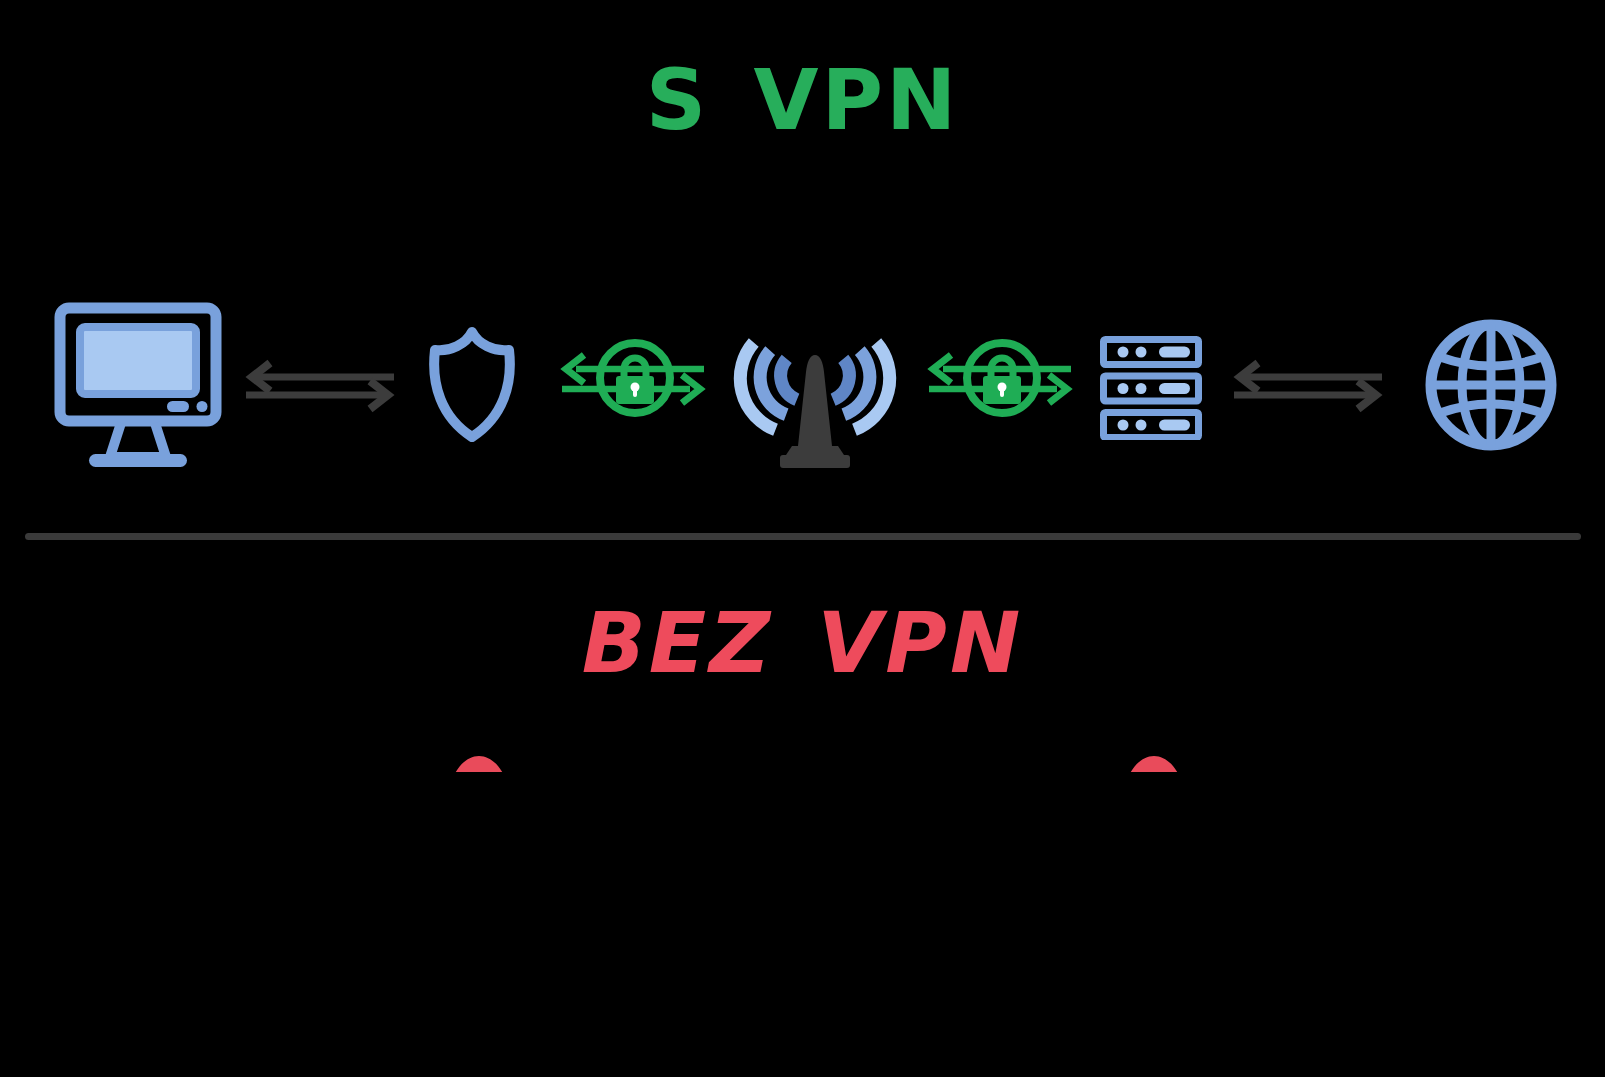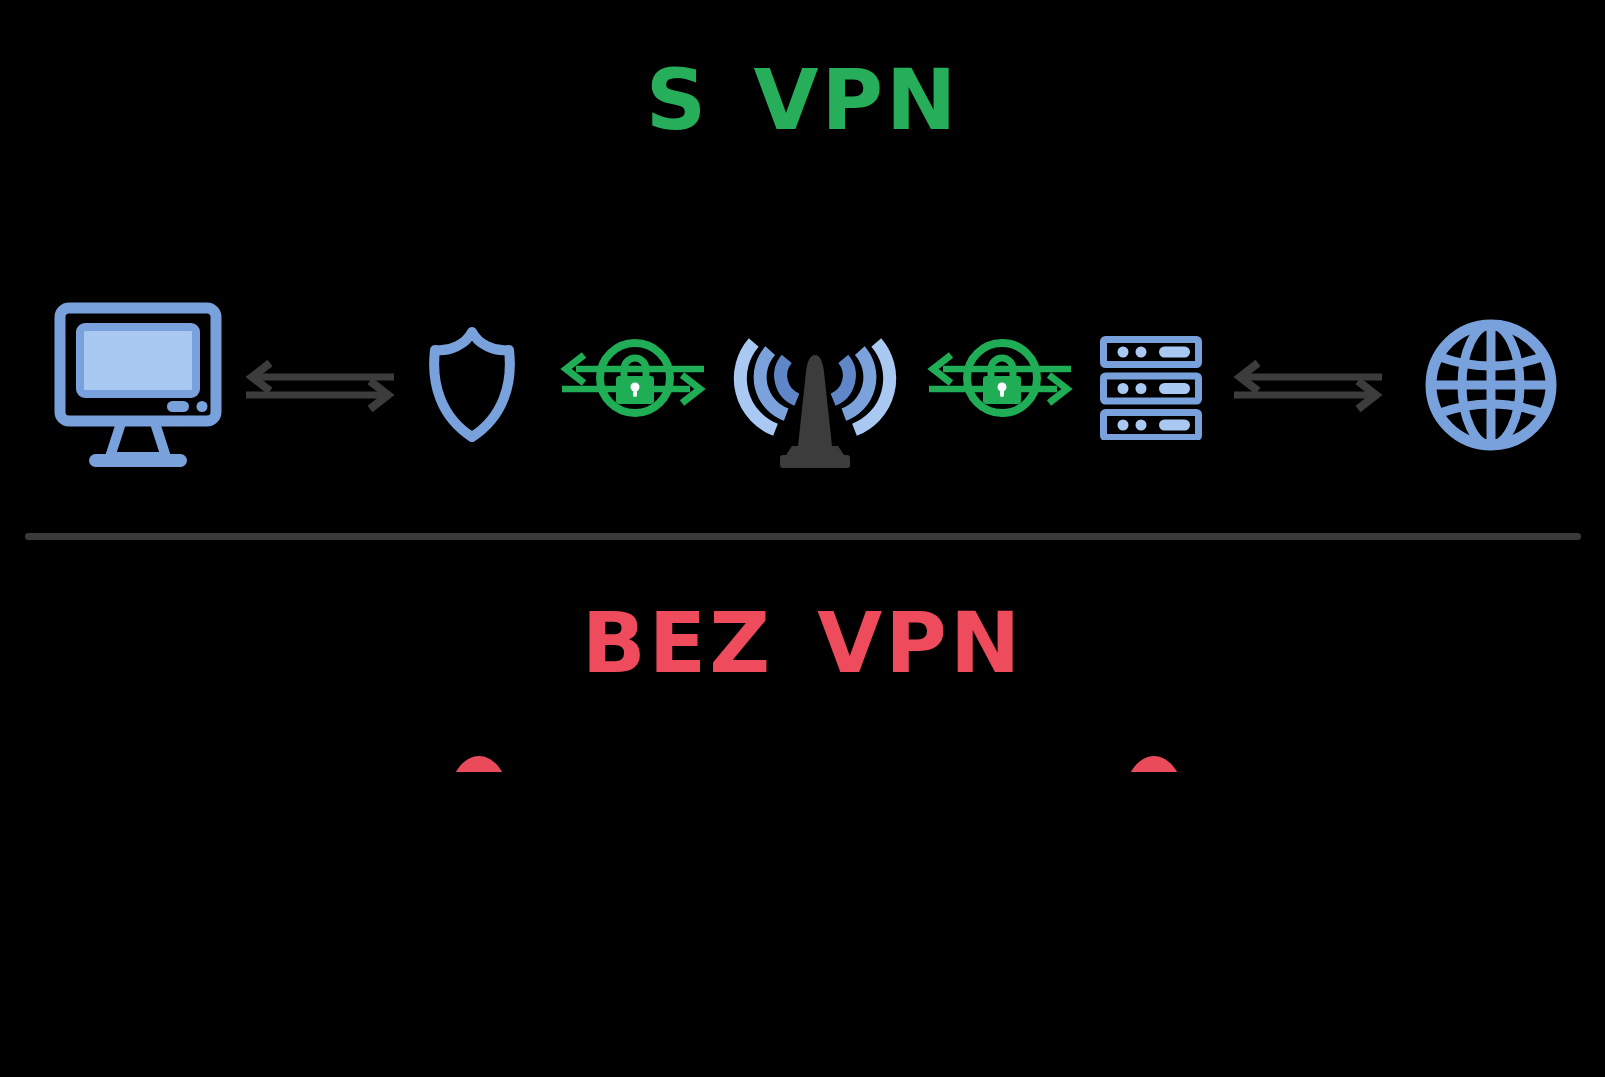--- a/index.html
+++ b/index.html
@@ -22,21 +22,21 @@
     width: 100%;
     text-align: center;
     font-weight: bold;
     font-size: 84px;
     line-height: 1;
     letter-spacing: 3px;
     word-spacing: 12px;
     user-select: none;
   }
   .title-green { top: 58px;  color: var(--title_green, #27AE5B); }
-  .title-red   { top: 601px; color: var(--title_red,  #EE4B5C); }
+  .title-red   { top: 601px; color: var(--title_red,  #EE4B5C); font-style: italic; }
 
   .icon { position: absolute; display: block; overflow: visible; }
 
   .divider {
     position: absolute;
     left: 25px; top: 533px;
     width: 1556px; height: 7px;
     border-radius: 4px;
     background: var(--divider, #3A3A3A);
   }

